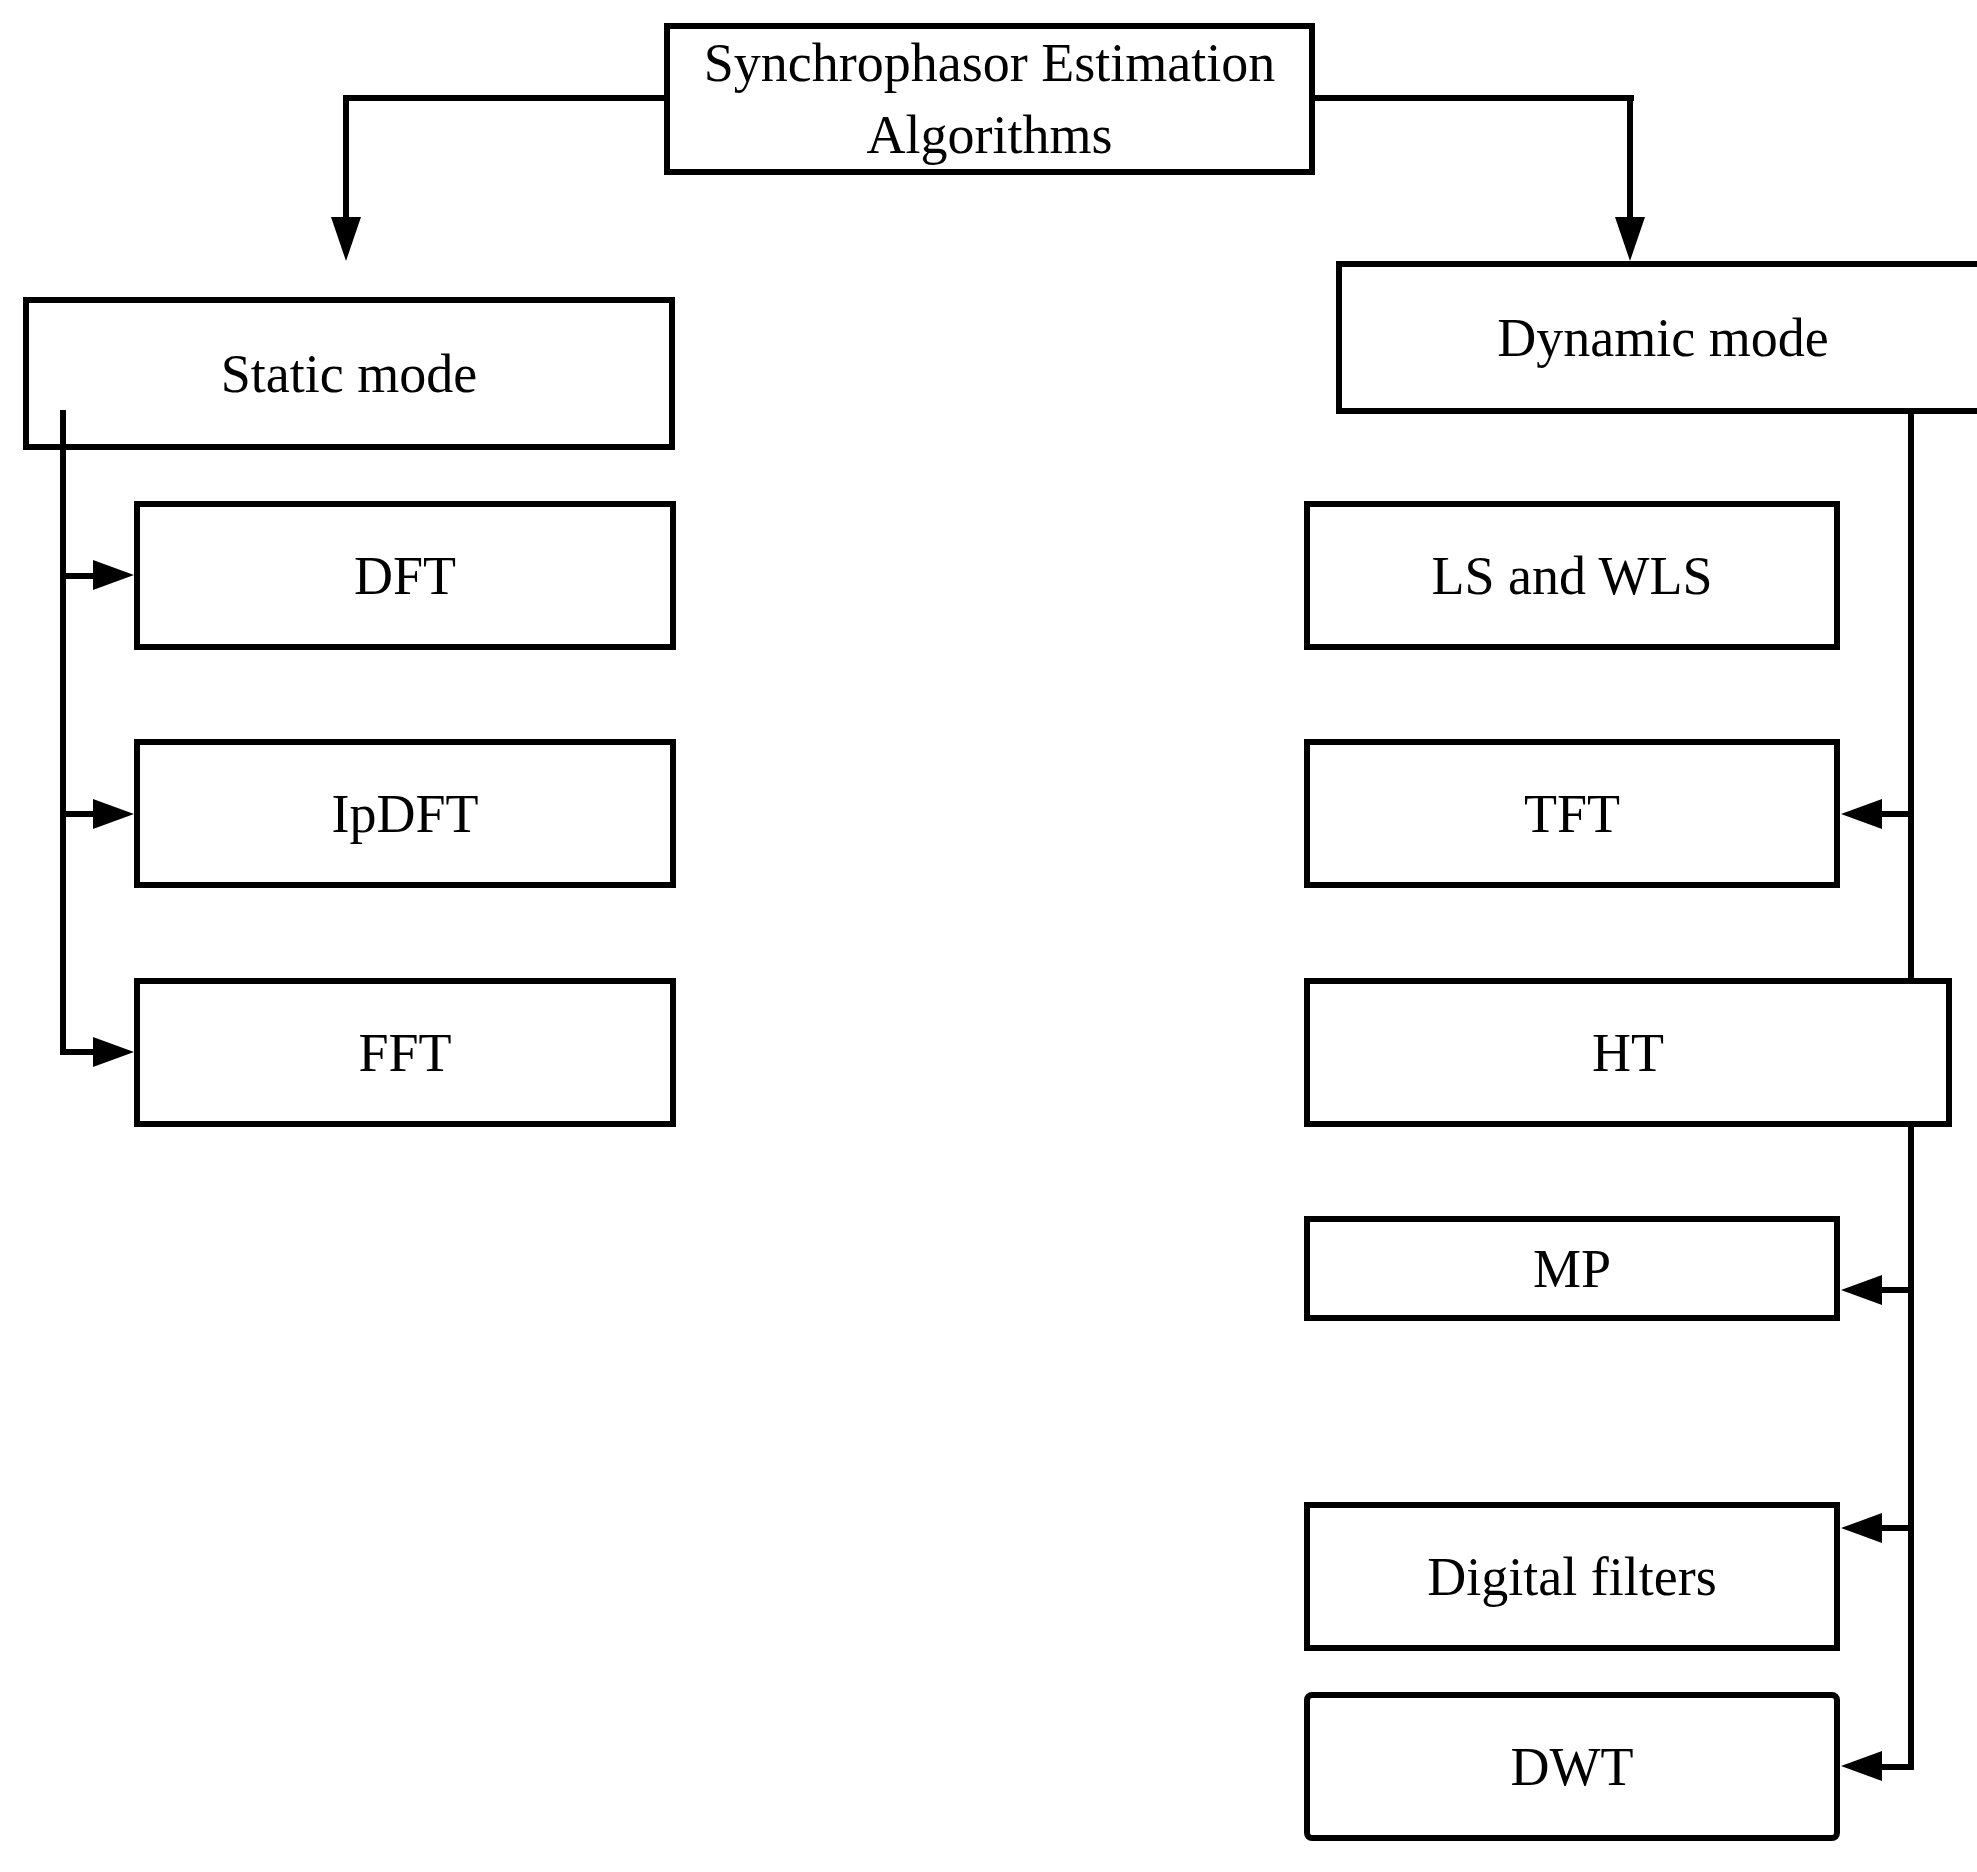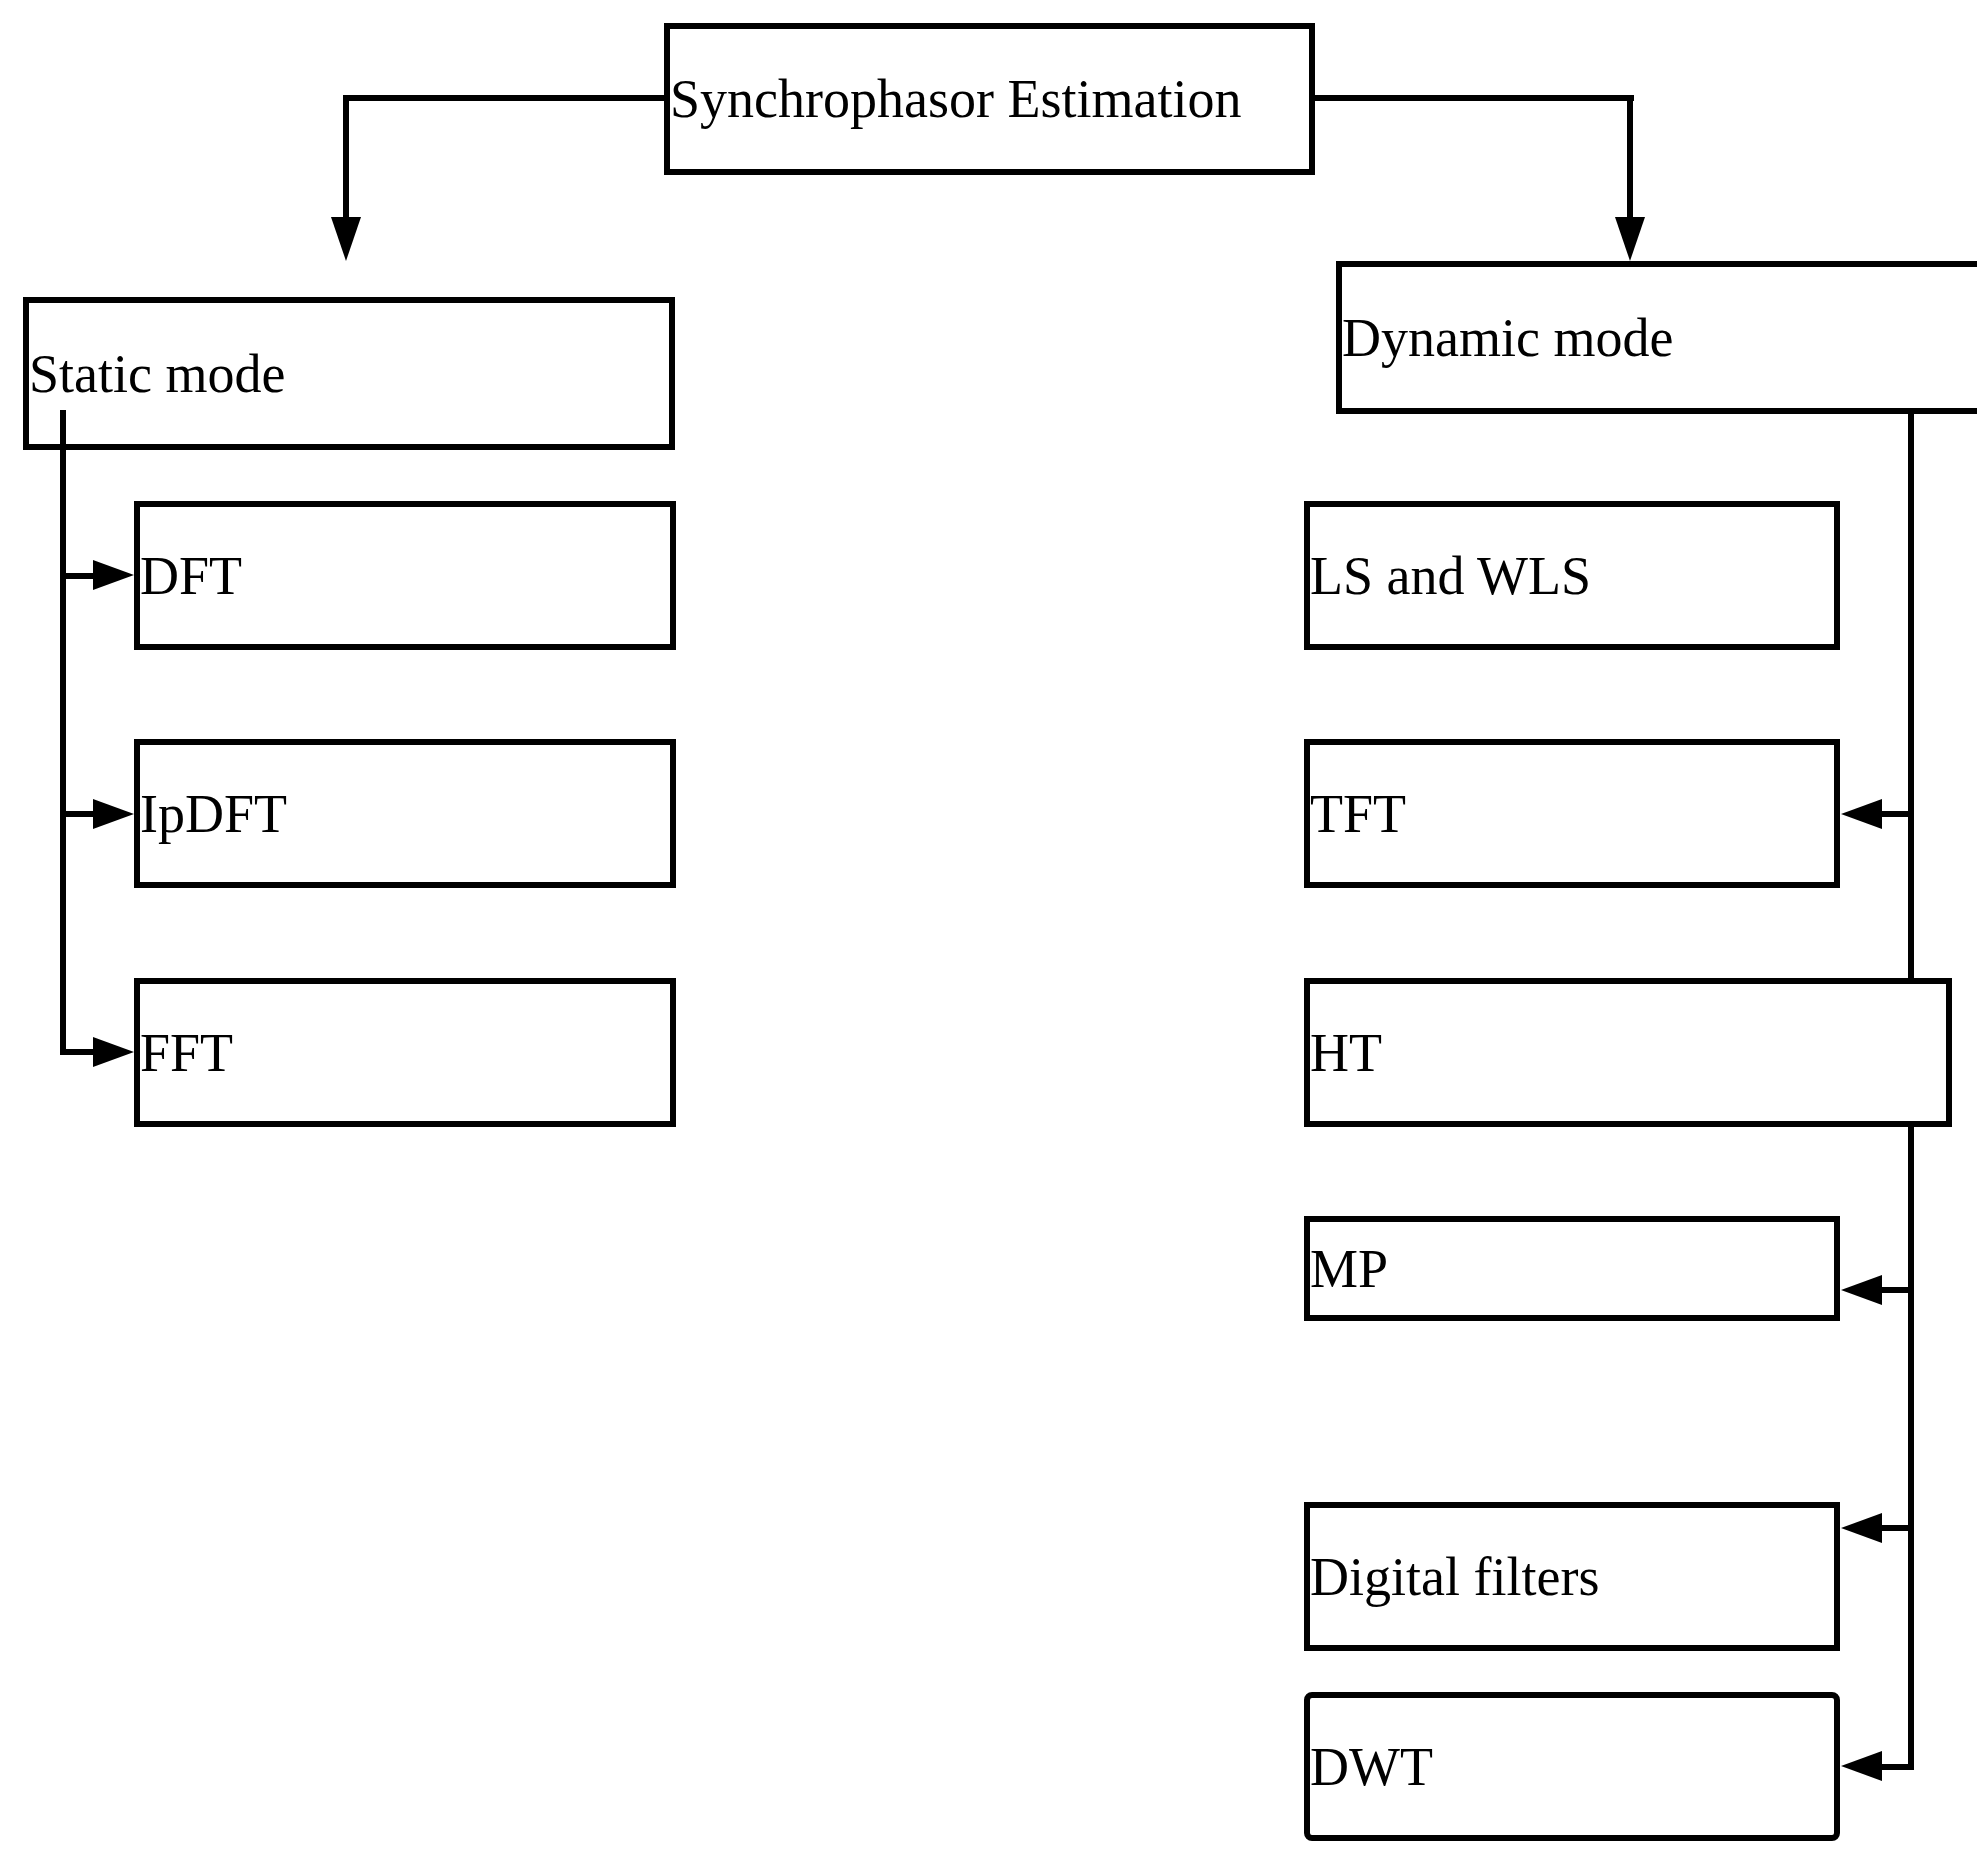--- a/index.html
+++ b/index.html
@@ -10,21 +10,21 @@
     font-family:"Liberation Serif","DejaVu Serif",serif;
     color:#000000;
   }
   .box{
     position:absolute;
     box-sizing:border-box;
     border:6.2px solid #000000;
     background:#ffffff;
     display:flex;
     align-items:center;
-    justify-content:flex-start;
+    justify-content:center;
     text-align:center;
     font-size:54px;
     line-height:72px;
     white-space:nowrap;
   }
   .box .lbl{display:block;}
   .box .tline{display:block;}
   .ln{position:absolute;background:#000000;}
   .ah{position:absolute;width:0;height:0;}
   .ah.right{border-top:15.6px solid transparent;border-bottom:15.6px solid transparent;border-left:41px solid #000000;}
@@ -32,20 +32,21 @@
   .ah.down{border-left:15.6px solid transparent;border-right:15.6px solid transparent;border-top:44px solid #000000;}
 </style>
 </head>
 <body>
 
 <div class="canvas">
 
   <div class="box" style="left:664px;top:22.6px;width:651px;height:152px;">
     <div class="lbl">
       <span class="tline">Synchrophasor Estimation</span>
+      <span class="tline">Algorithms</span>
     </div>
   </div>
 
   <div class="ln" style="left:343px;top:95px;width:321px;height:6.2px;"></div>
   <div class="ln" style="left:343px;top:95px;width:6.2px;height:126px;"></div>
   <div class="ah down" style="left:331px;top:217px;"></div>
 
   <div class="ln" style="left:1315px;top:95px;width:319px;height:6.2px;"></div>
   <div class="ln" style="left:1627px;top:95px;width:6.2px;height:126px;"></div>
   <div class="ah down" style="left:1615px;top:217px;"></div>

